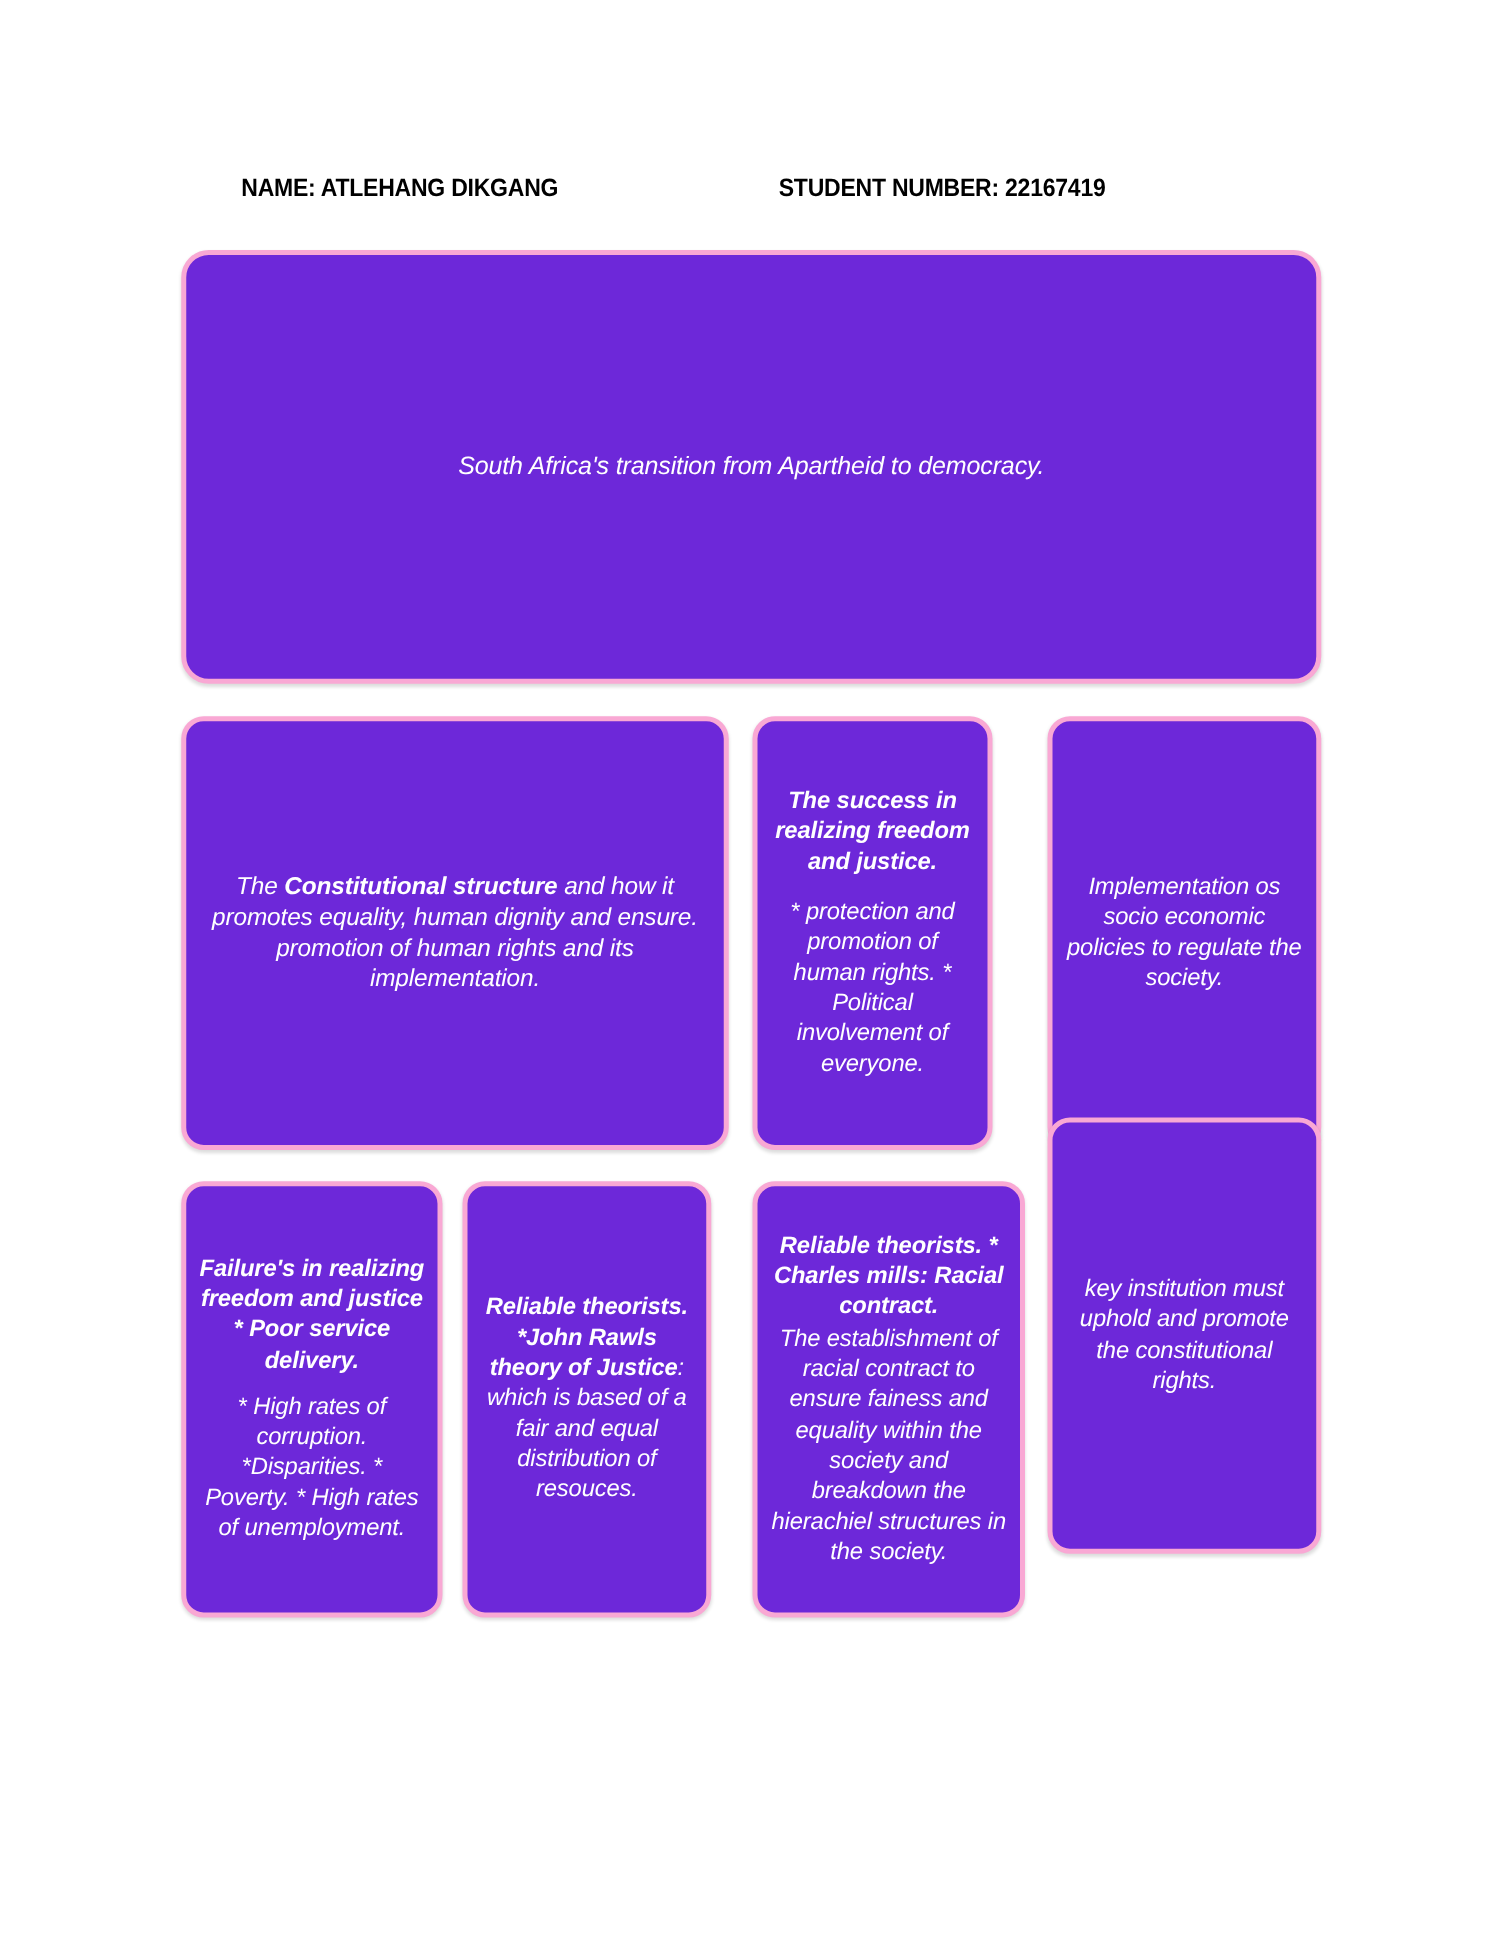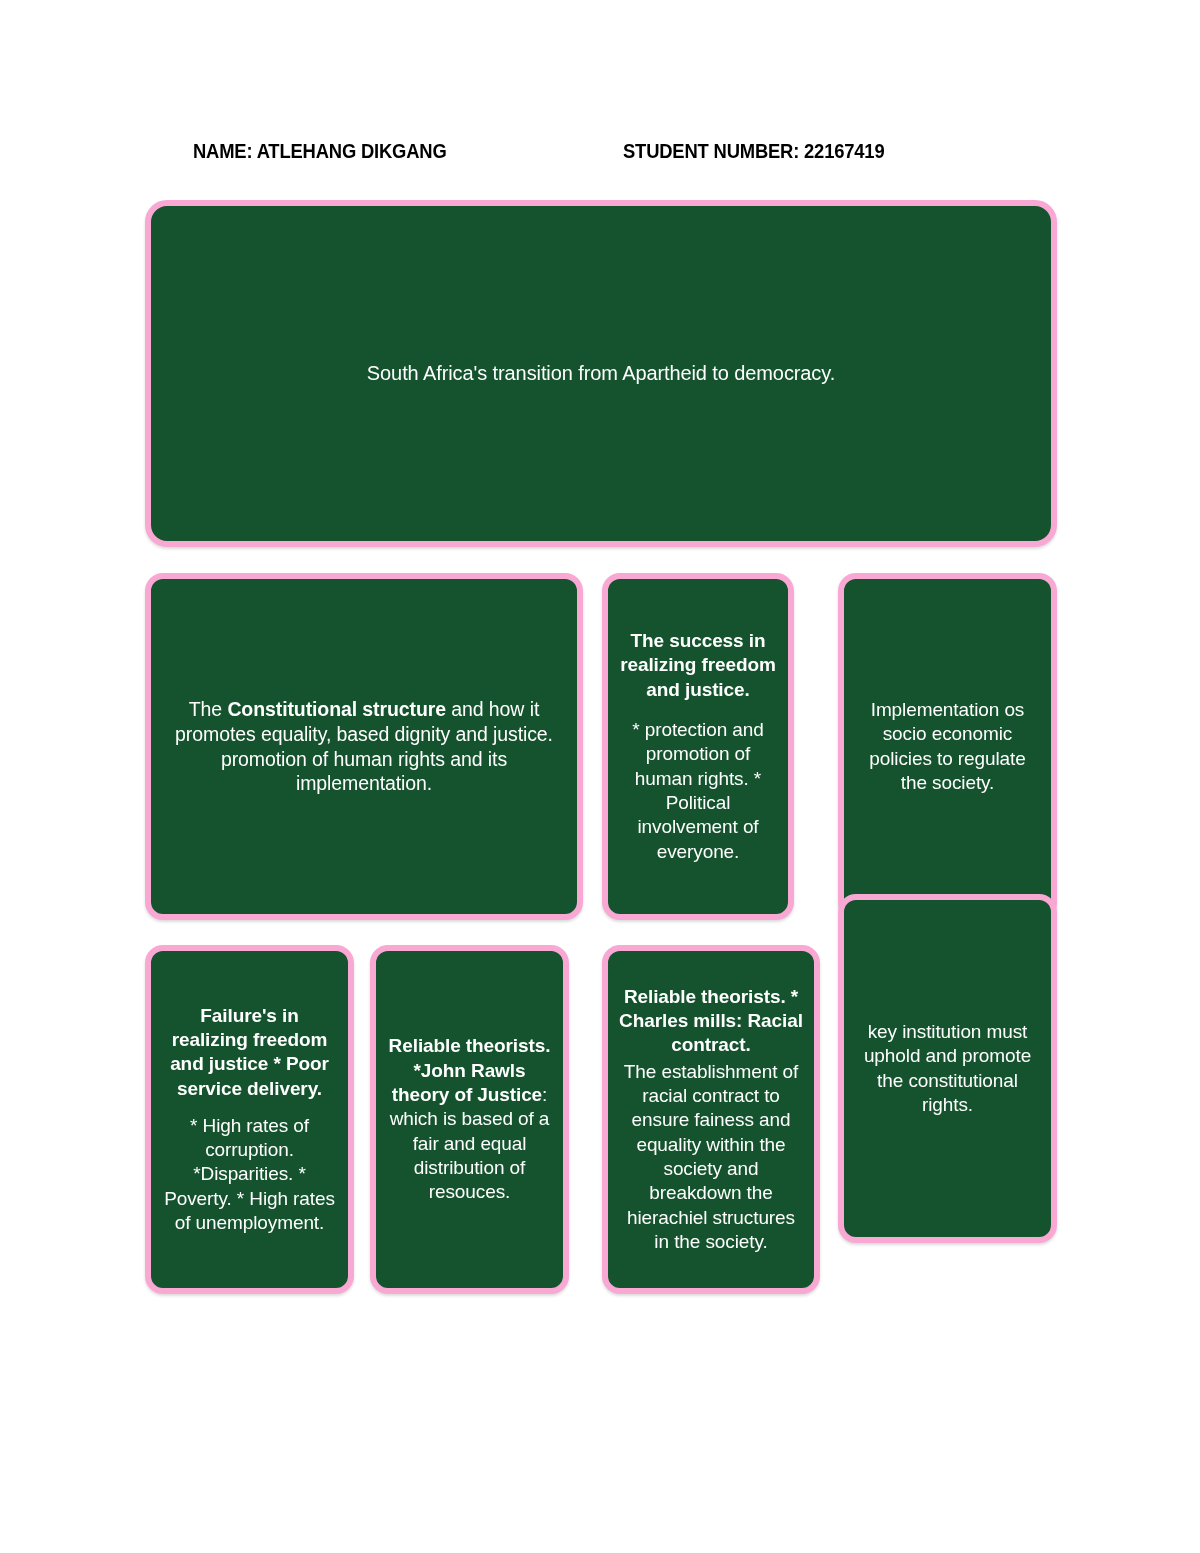--- a/index.html
+++ b/index.html
@@ -37,30 +37,31 @@
     transform: scaleX(0.92);
     transform-origin: left center;
   }
   .header-field.name  { width: 430px; }
   .header-field.snum  { }
 
   
   .node {
     position: absolute;
     box-sizing: border-box;
-    background: #14532d;
-    border: 6px solid #f9a8d4;
+    background: #6d28d9;
+    border: 4px solid #f9a8d4;
     border-radius: 18px;
     box-shadow: 0 2px 3px rgba(0,0,0,0.14);
     display: flex;
     align-items: center;
     justify-content: center;
     padding: 8px 10px;
     color: #ffffff;
     text-align: center;
+    font-style: italic;
   }
   .node .txt {
     width: 100%;
     font-size: 19px;
     line-height: 1.28;
     color: #ffffff;
     letter-spacing: -0.1px;
   }
   .node .txt p {
     margin: 0;
@@ -124,21 +125,21 @@
 
 <div class="node" id="node-title">
   <div class="txt">
     <p>South Africa's transition from Apartheid to democracy.</p>
   </div>
 </div>
 
 <div class="node" id="node-constitution">
   <div class="txt">
     <p>
-      <span>The </span><span class="b">Constitutional structure</span><span> and how it promotes equality, based dignity and justice. promotion of human rights and its implementation.</span>
+      <span>The </span><span class="b">Constitutional structure</span><span> and how it promotes equality, human dignity and ensure. promotion of human rights and its implementation.</span>
     </p>
   </div>
 </div>
 
 <div class="node" id="node-success">
   <div class="txt">
     <p class="b">The success in realizing freedom and justice.</p>
     <p style="margin-top:16px">* protection and promotion of human rights. * Political involvement of everyone.</p>
   </div>
 </div>

